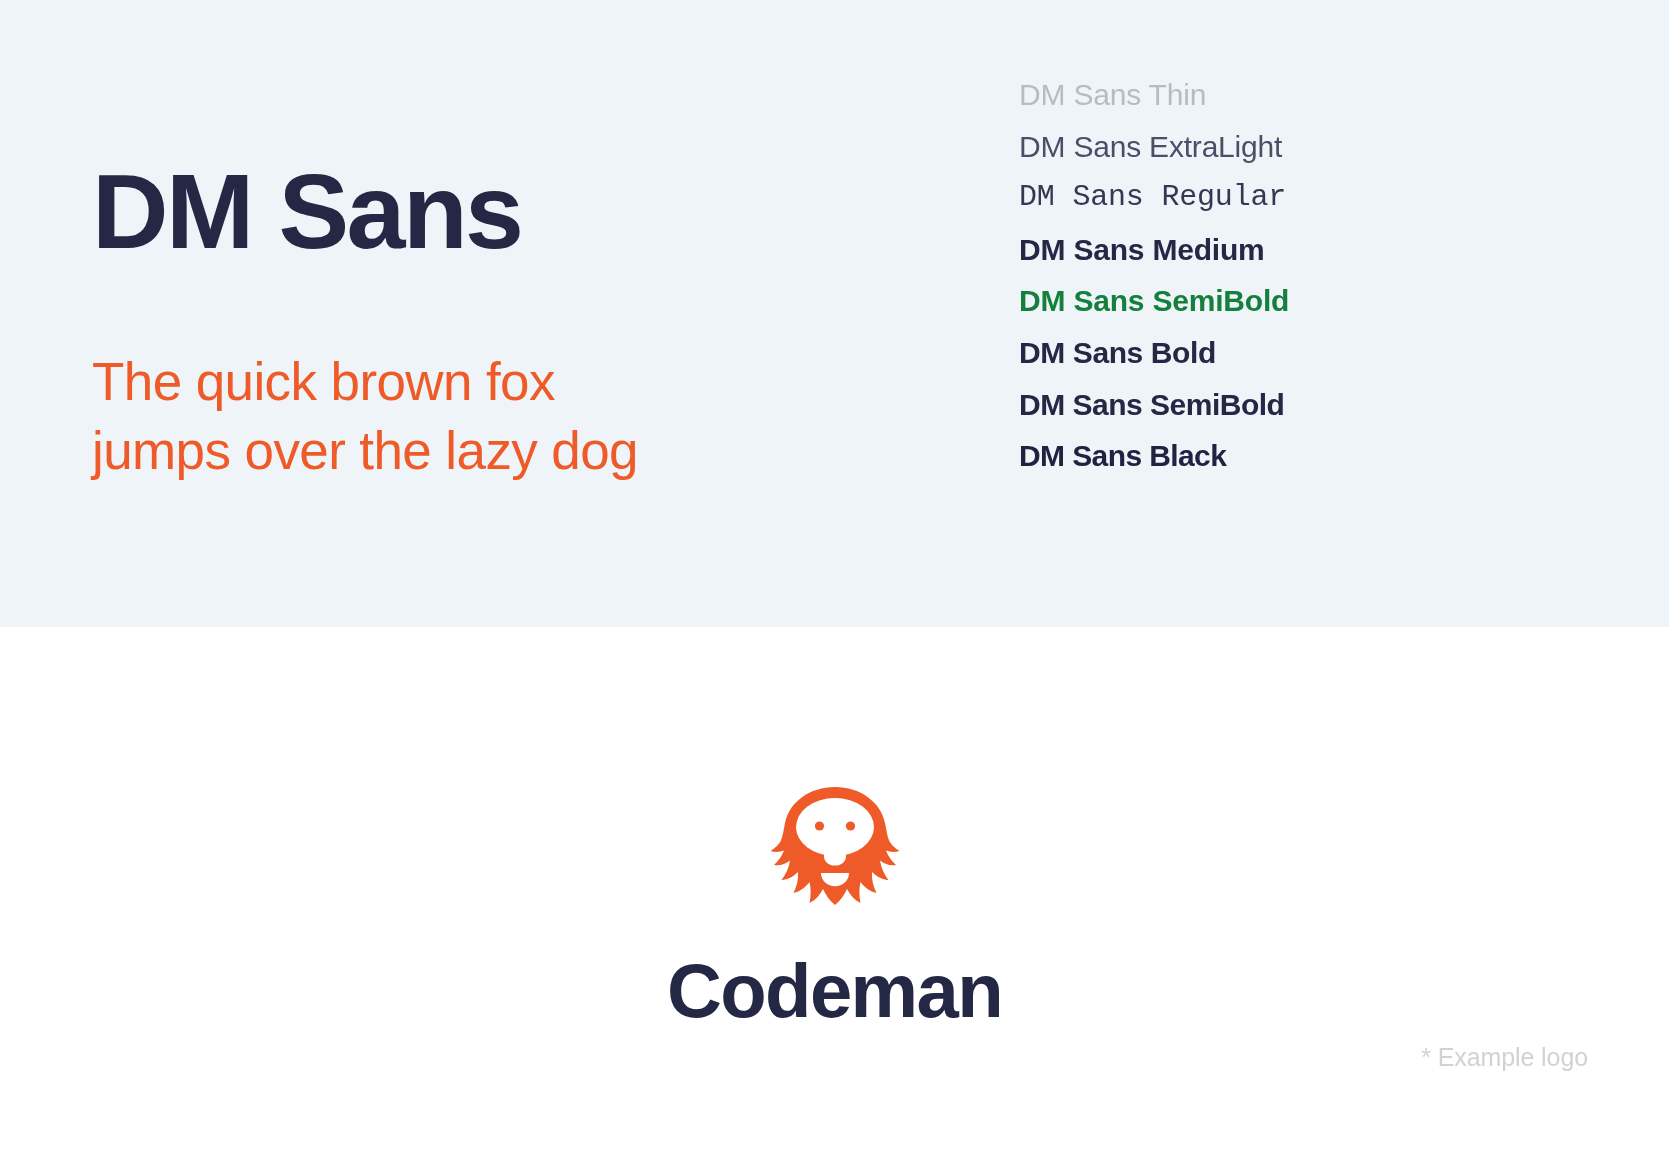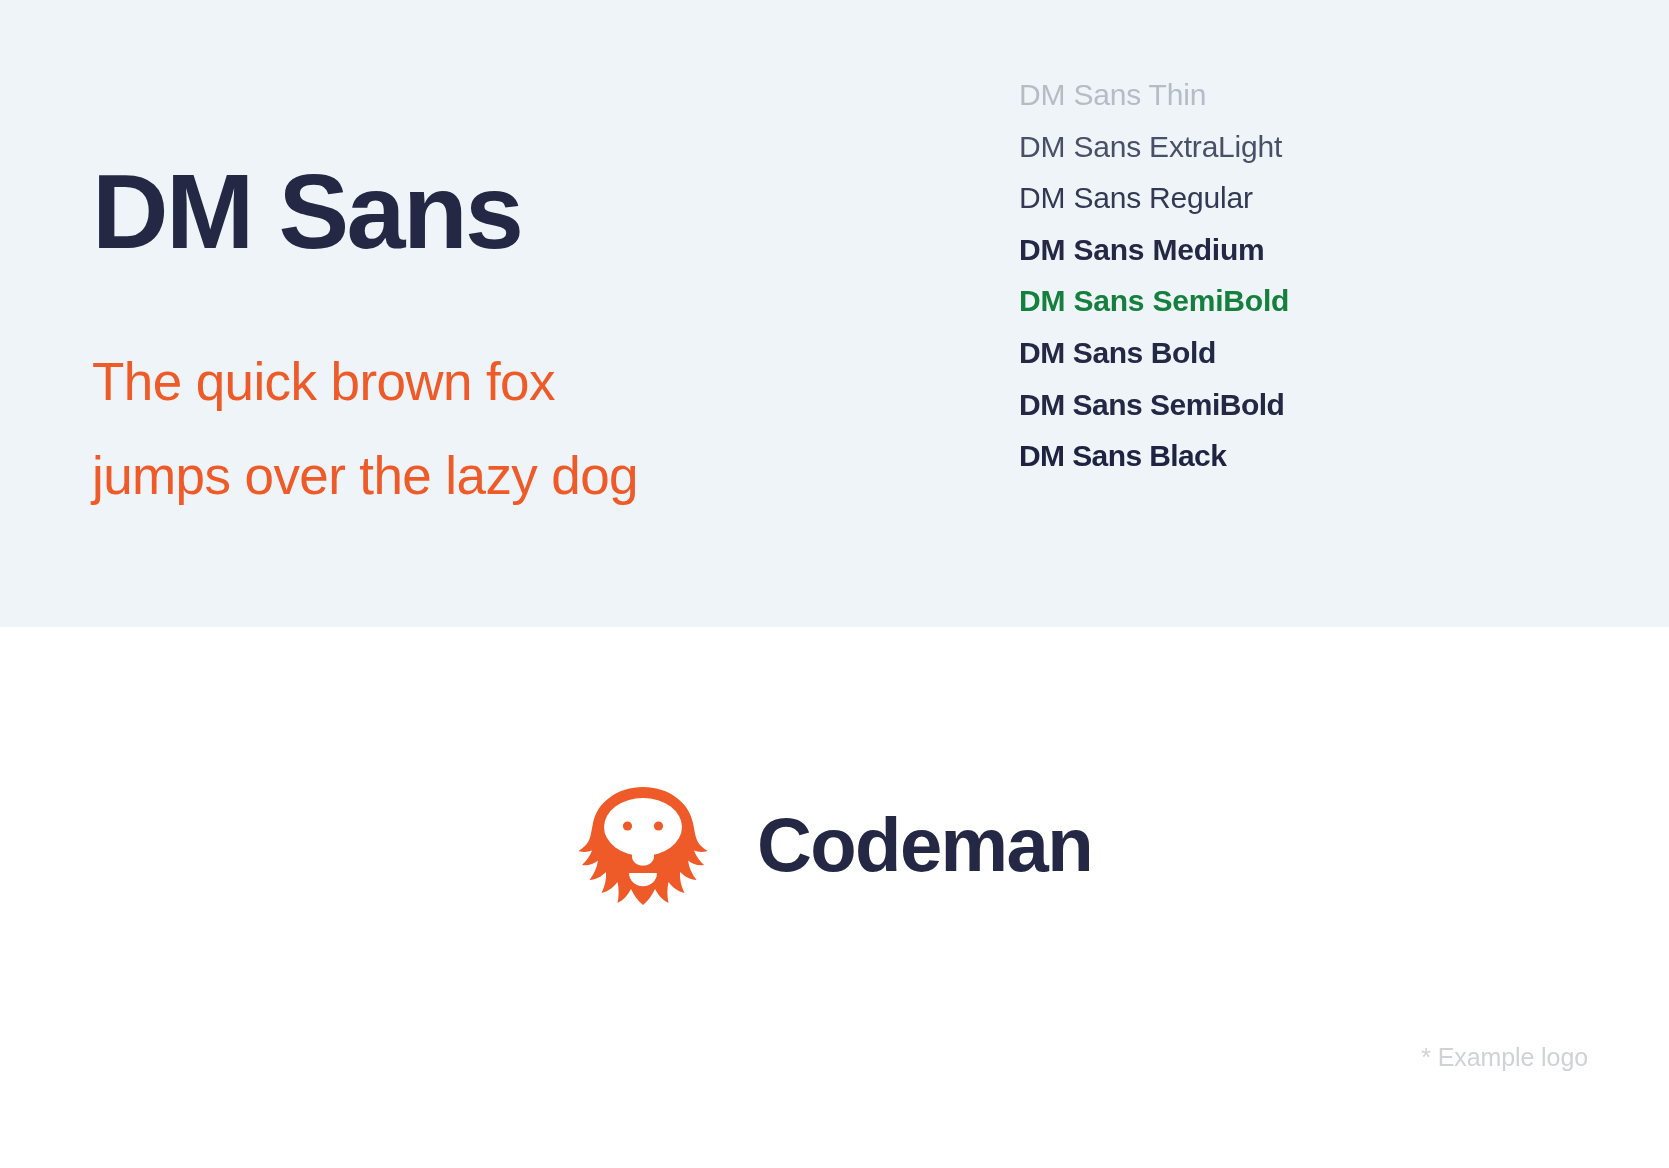--- a/index.html
+++ b/index.html
@@ -53,21 +53,21 @@
   .pangram {
     margin-top: 84px;
     font-size: 53px;
     font-weight: 400;
     line-height: 1.3;
     letter-spacing: -0.6px;
     color: #ee5b28;
     max-width: 640px;
   }
 
-  .pangram-line { display: block; white-space: nowrap; margin-top: 25px; }
+  .pangram-line { display: block; white-space: nowrap; }
 
   .top-right {
     position: relative;
     flex: 1;
     height: 100%;
     padding-top: 65px;
     padding-left: 5px;
   }
 
   .weight-list {
@@ -80,42 +80,42 @@
     font-size: 30px;
     line-height: 51.6px;
     color: #252845;
     letter-spacing: -0.2px;
     white-space: nowrap;
   }
 
   .w-thin      { font-weight: 300; color: #b6bcc6; }
   .w-extralight{ font-weight: 300; color: #4a4f68; }
   .w-light     { font-weight: 400; color: #41465f; }
-  .w-regular   { font-weight: 400; color: #343953; }
+  .w-regular   { font-weight: 400; color: #343953; font-family: Liberation Mono, monospace; }
   .w-medium    { font-weight: 600; color: #252845; }
   .w-semibold  { font-weight: 700; color: #15803d; }
   .w-bold      { font-weight: 700; color: #252845; letter-spacing: -0.4px; }
   .w-extrabold { font-weight: 700; color: #252845; letter-spacing: -0.5px; }
   .w-black     { font-weight: 700; color: #1f2240; letter-spacing: -0.6px; }
 
   
   .bottom-panel {
     position: relative;
     flex: 1;
     width: 100%;
     background: #ffffff;
   }
 
   .logo-lockup {
     position: absolute;
     left: 0;
     right: 0;
     top: 158px;
     display: flex;
-    flex-direction: row;
+    flex-direction: column;
     align-items: center;
     justify-content: center;
     gap: 48px;
   }
 
   .logo-mark { width: 132px; height: 120px; display: block; flex: 0 0 auto; }
 
   .logo-wordmark {
     font-size: 76px;
     font-weight: 700;

